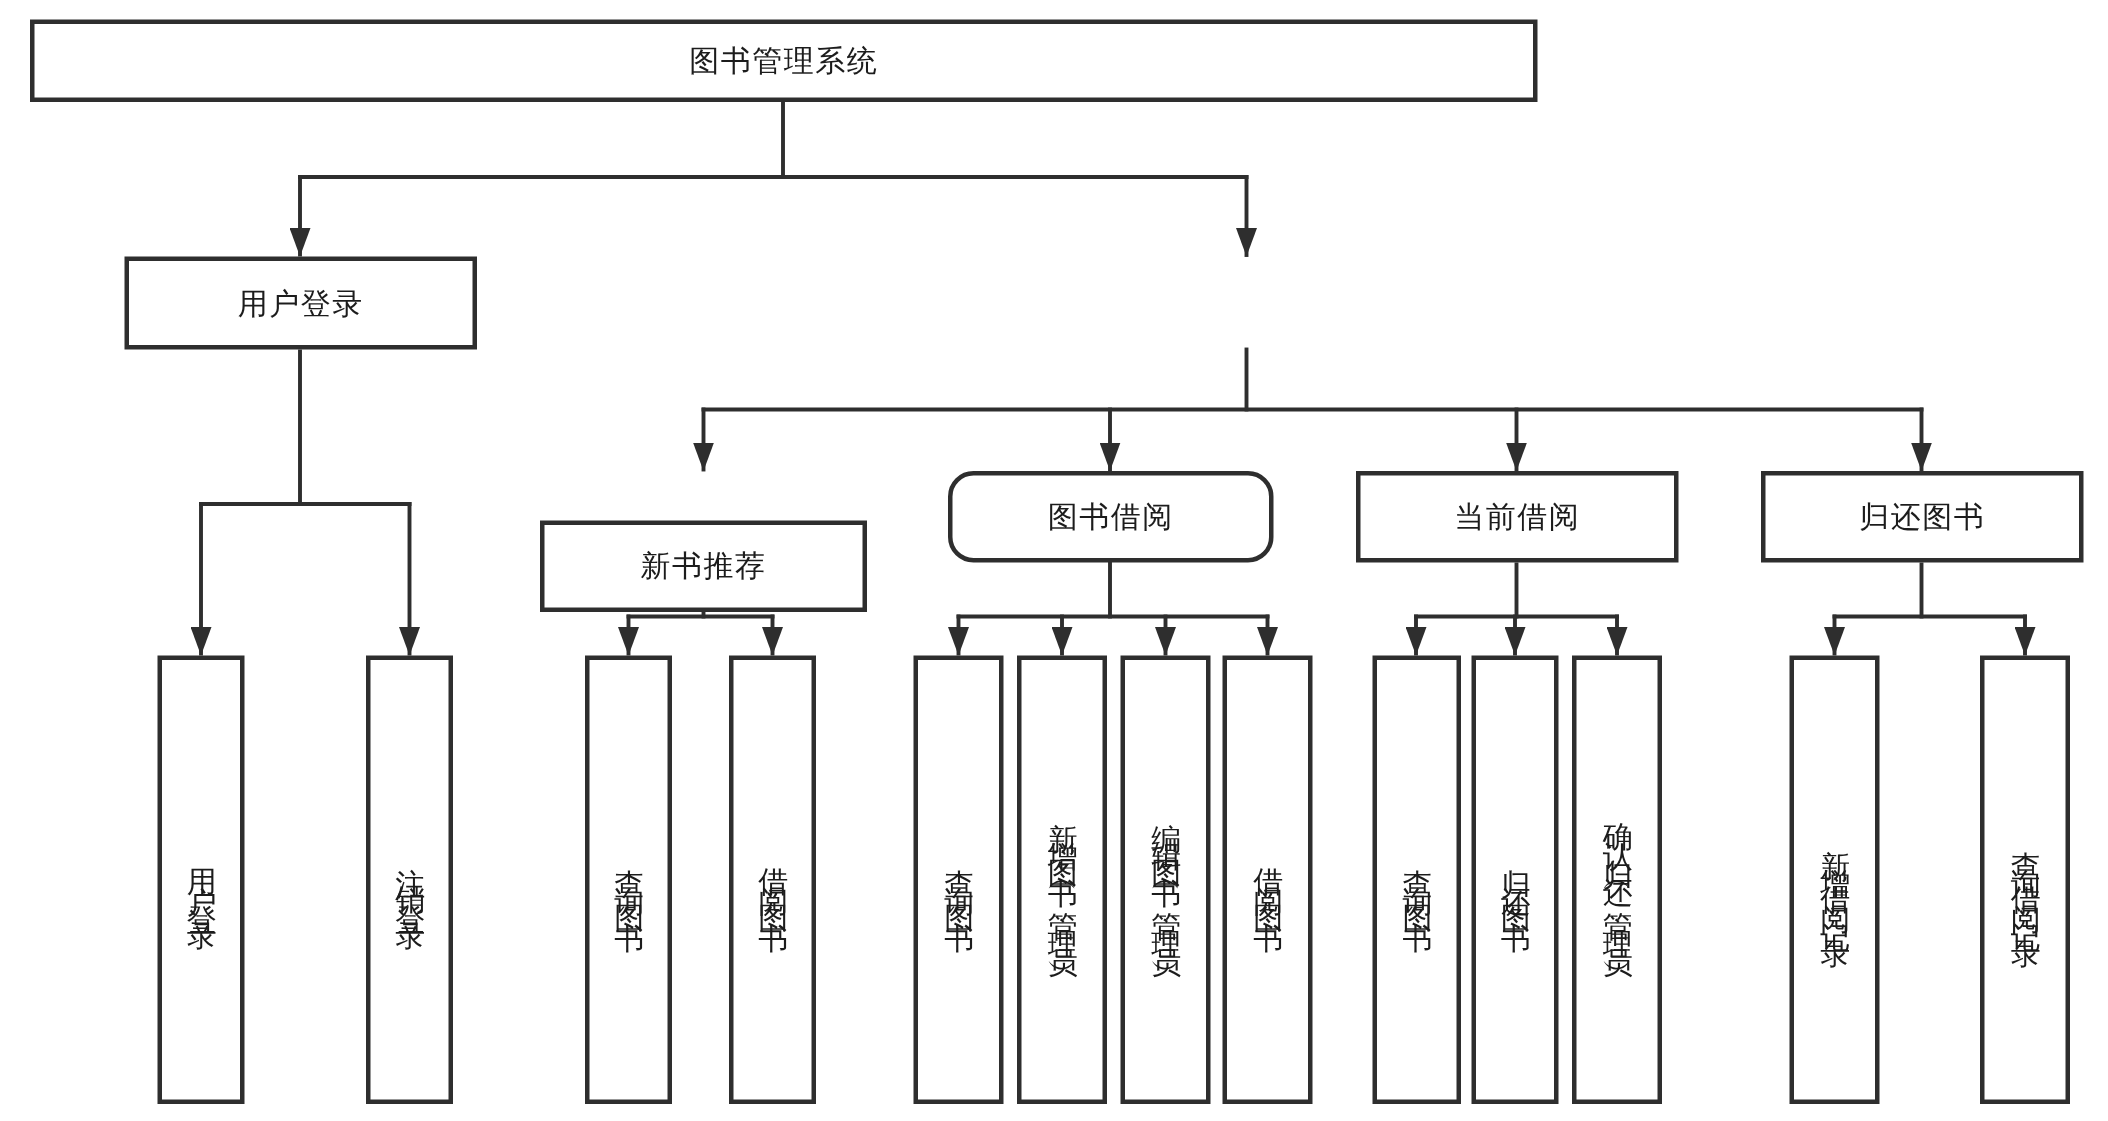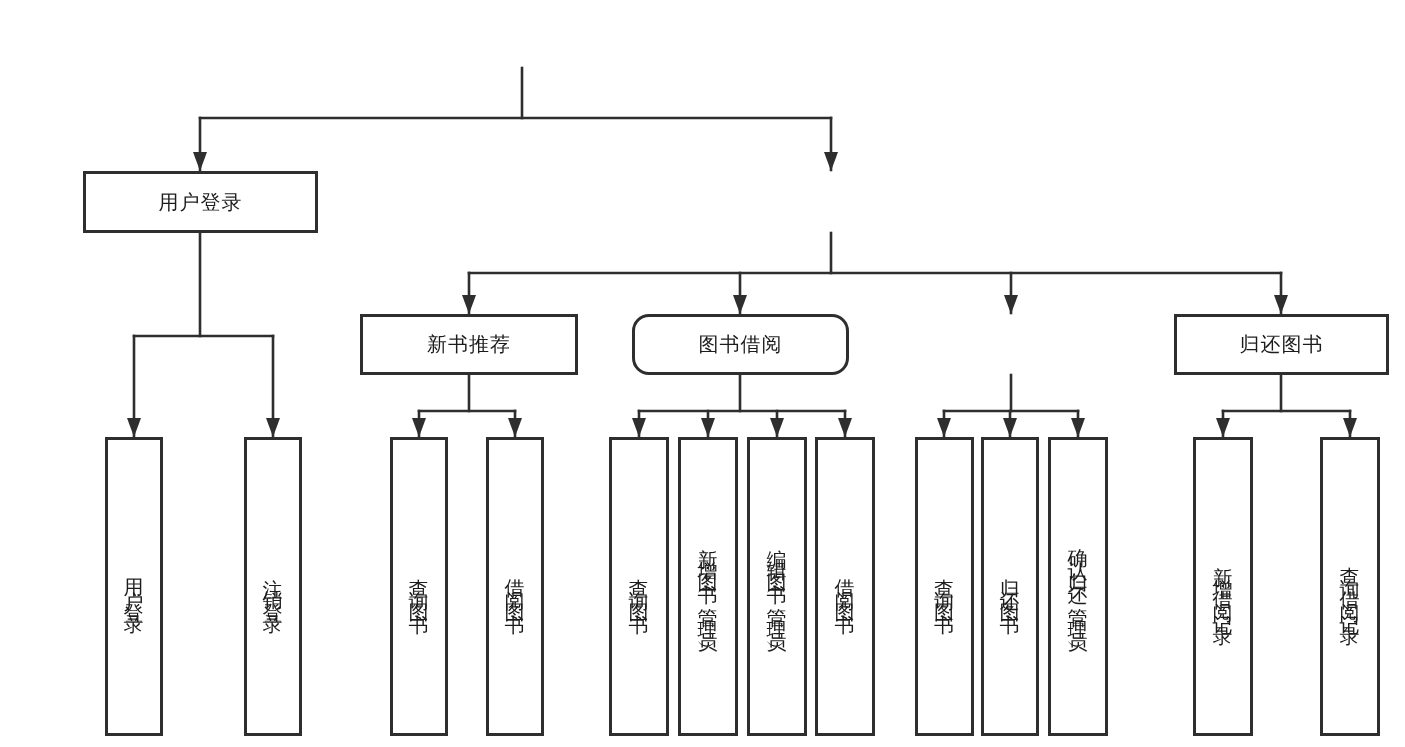--- a/index.html
+++ b/index.html
@@ -21,21 +21,21 @@
     font-size:20px;
     letter-spacing:1px;
     z-index:2;
     text-align:center;
   }
   .root{left:20px;top:13px;width:1005px;height:55px;}
   .lv2{top:171px;height:62px;}
   .b-user{left:83px;width:235px;}
   .b-mgmt{left:715px;width:233px;}
   .lv3{top:314px;height:61px;}
-  .b-new{left:360px;width:218px;}
+  .b-new{left:360px;width:218px;margin-top:33px;}
   .b-borrow{left:632px;width:217px;border-radius:17px;}
   .b-current{left:904px;width:215px;}
   .b-records{left:1174px;width:215px;}
   .leaf{
     top:437px;height:299px;width:58px;
     writing-mode:vertical-rl;
     text-orientation:mixed;
     letter-spacing:12px;
     font-size:20px;
     line-height:1;
@@ -103,25 +103,27 @@
       <path d="M1010,411 V436" marker-end="url(#arw)"></path>
       <path d="M1078,411 V436" marker-end="url(#arw)"></path>
 
       <path d="M1281,375 V411"></path>
       <path d="M1223,411 H1350"></path>
       <path d="M1223,411 V436" marker-end="url(#arw)"></path>
       <path d="M1350,411 V436" marker-end="url(#arw)"></path>
     </g>
   </svg>
 
+  <div class="box root">图书管理系统</div>
 
   <div class="box lv2 b-user">用户登录</div>
 
   <div class="box lv3 b-new">新书推荐</div>
   <div class="box lv3 b-borrow">图书借阅</div>
+  <div class="box lv3 b-current">当前借阅</div>
   <div class="box lv3 b-records">归还图书</div>
 
   <div class="box leaf p0">用户登录</div>
   <div class="box leaf p1">注销登录</div>
   <div class="box leaf p2">查询图书</div>
   <div class="box leaf p3">借阅图书</div>
   <div class="box leaf p4">查询图书</div>
   <div class="box leaf p5">新增图书（管理员）</div>
   <div class="box leaf p6">编辑图书（管理员）</div>
   <div class="box leaf p7">借阅图书</div>

